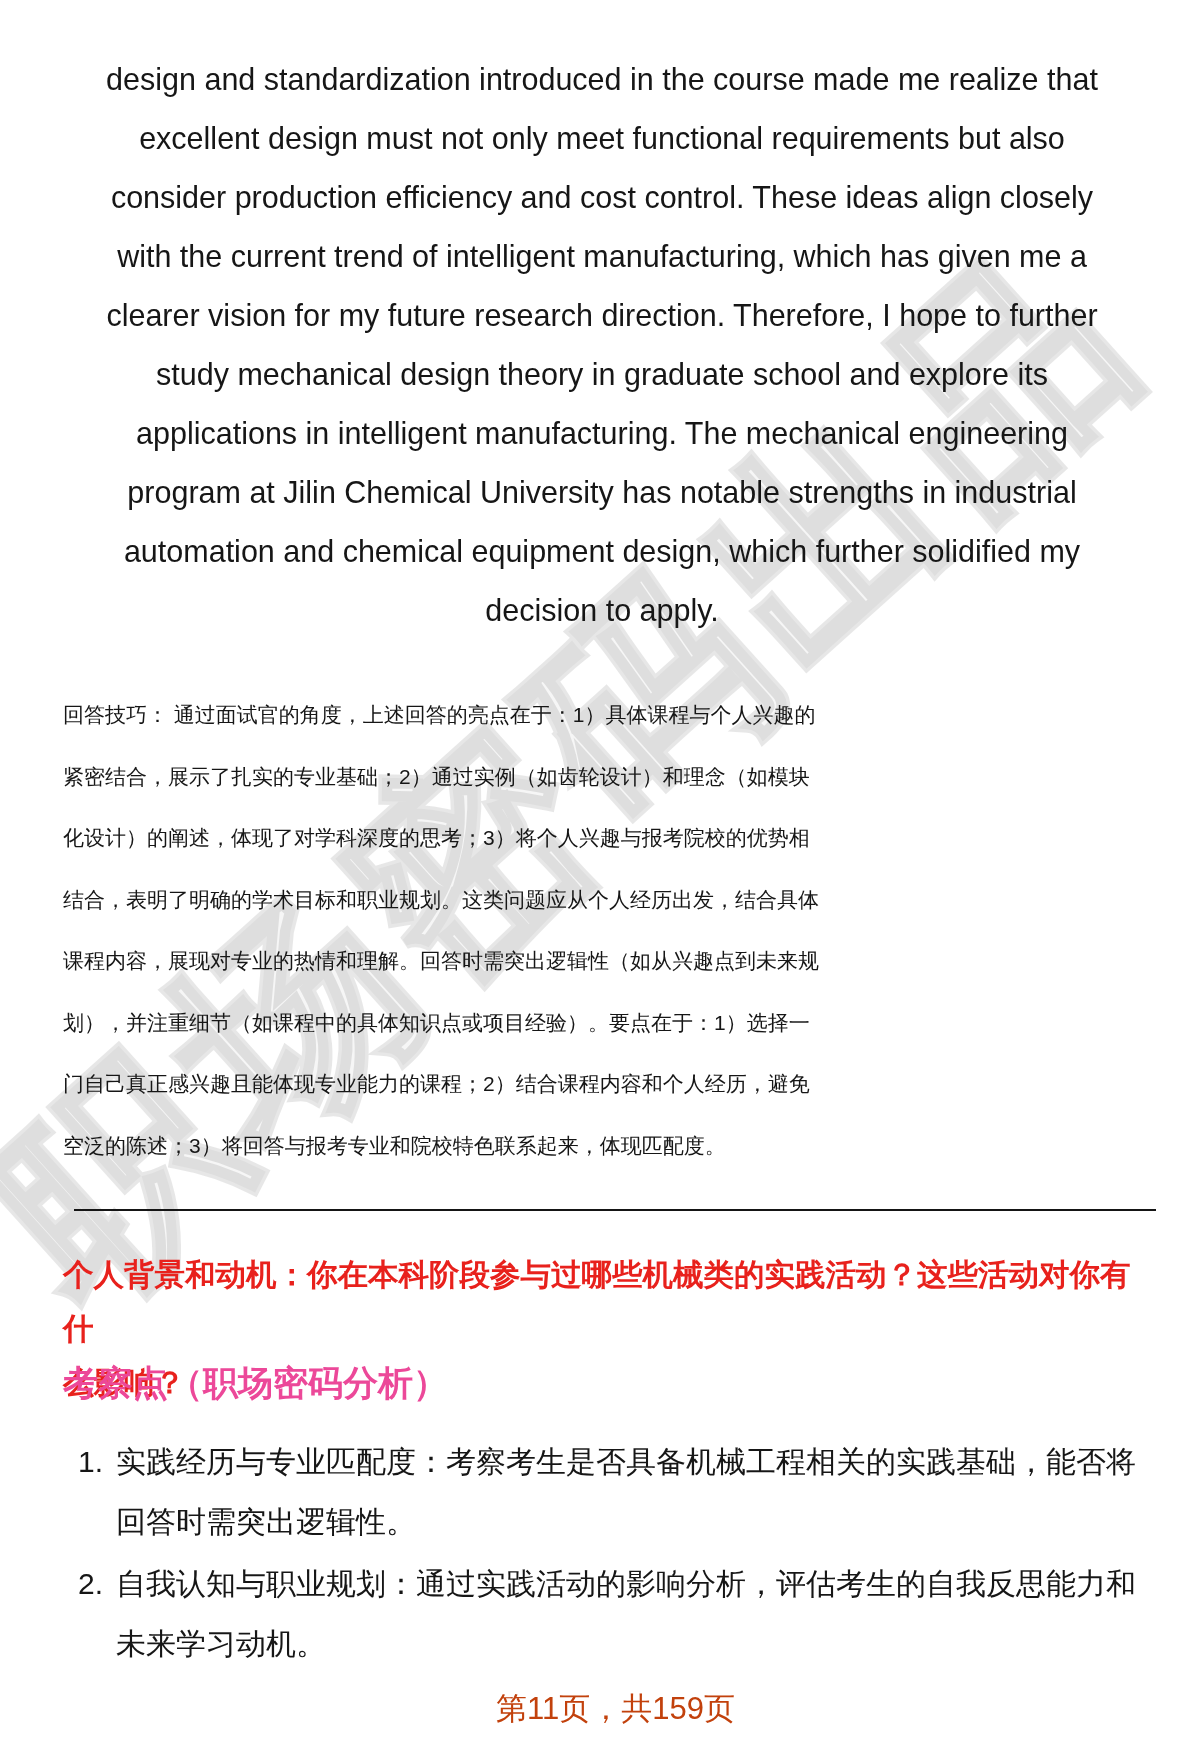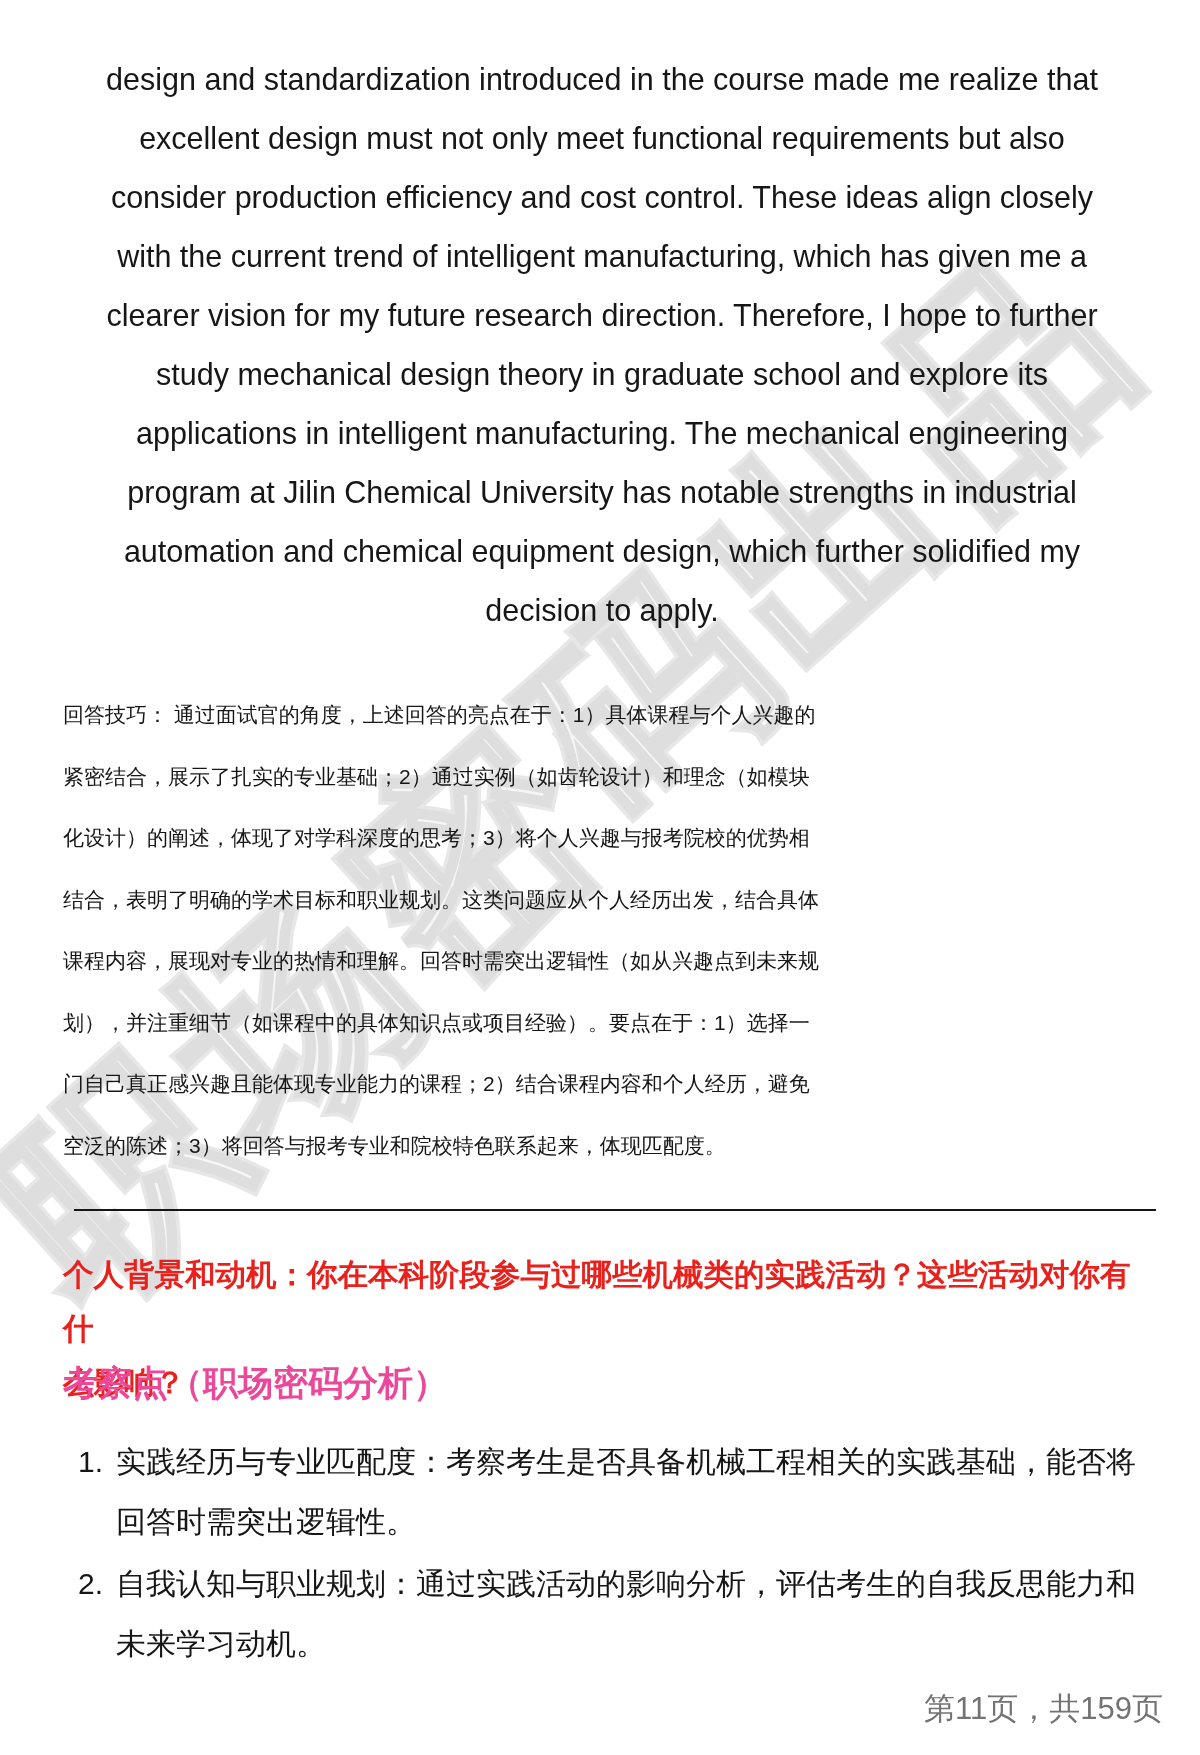--- a/index.html
+++ b/index.html
@@ -109,23 +109,23 @@
     top: 0;
   }
   .exam-point .txt {
     white-space: pre-line;
   }
   .page-footer {
     position: absolute;
     left: 68px;
     top: 1688px;
     width: 1095px;
-    text-align: right;
+    text-align: center;
     font-size: 31px;
-    color: #737373;
+    color: #c2410c;
     z-index: 1;
   }
 </style>
 </head>
 <body>
 
 <div class="page">
 
   <div class="watermark">职场密码出品</div>
 

